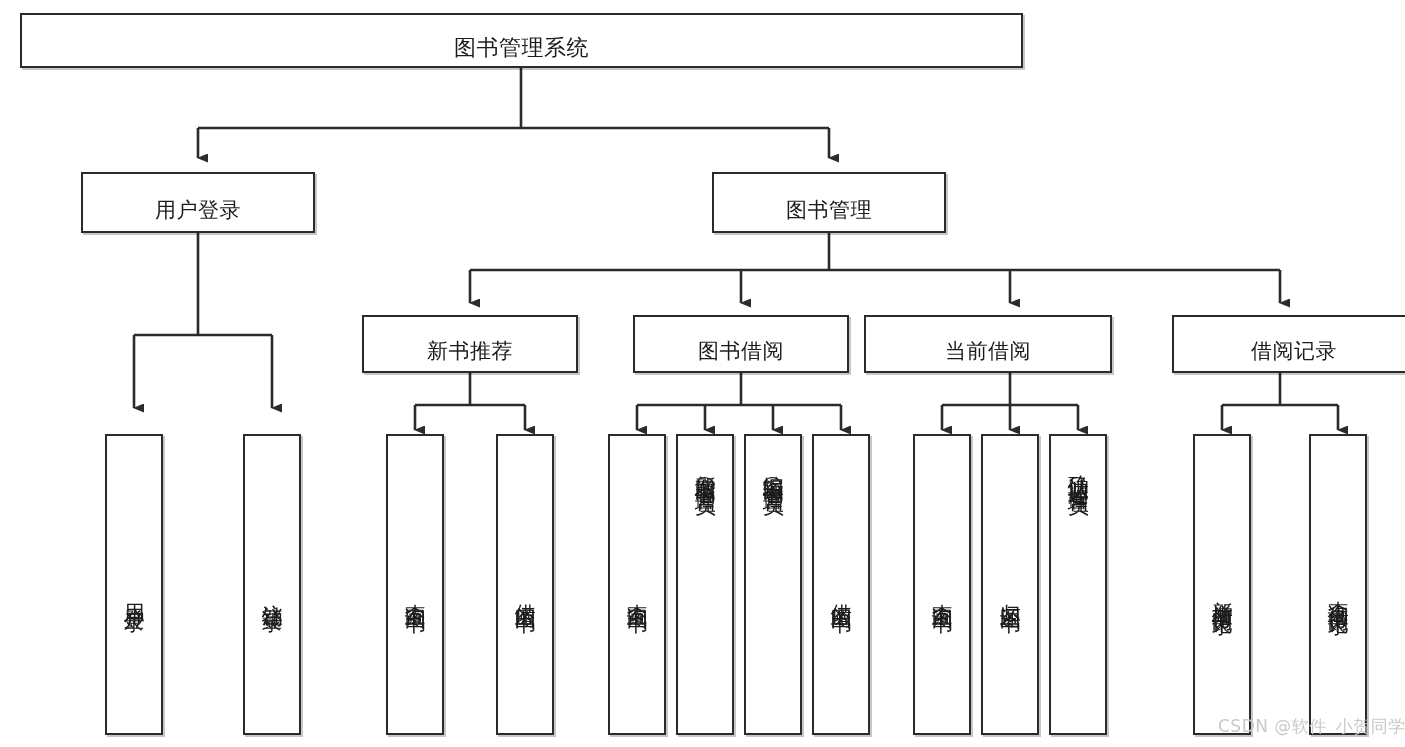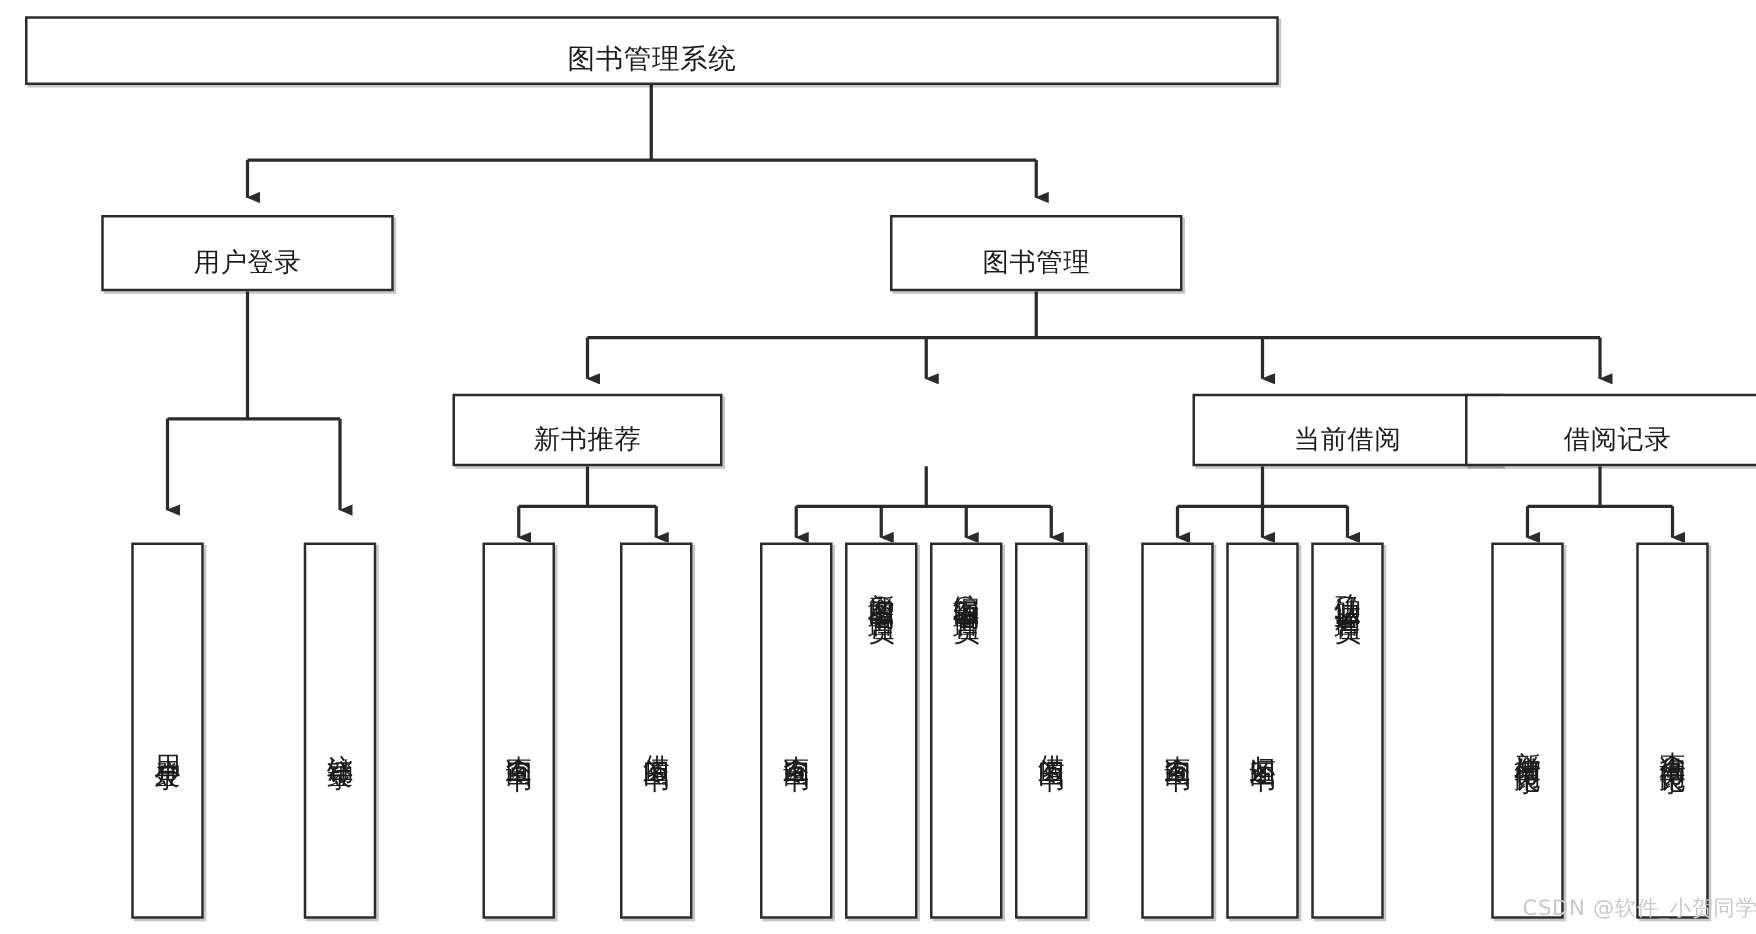--- a/index.html
+++ b/index.html
@@ -156,22 +156,25 @@
   </div>
 
   <div class="node horizontal" style="left:362px; top:315px; width:216px; height:58px;">
     <span class="node-label">新书推荐</span>
   </div>
 
   <div class="node horizontal" style="left:712px; top:172px; width:234px; height:61px;">
     <span class="node-label">图书管理</span>
   </div>
 
-
-  <div class="node horizontal" style="left:954px; top:315px; width:248px; height:58px;">
+  <div class="node horizontal" style="left:633px; top:315px; width:216px; height:58px;">
+    <span class="node-label">图书借阅</span>
+  </div>
+
+  <div class="node horizontal" style="left:864px; top:315px; width:248px; height:58px;">
     <span class="node-label">当前借阅</span>
   </div>
 
   <div class="node horizontal" style="left:1172px; top:315px; width:244px; height:58px;">
     <span class="node-label">借阅记录</span>
   </div>
 
   <div class="node vertical" style="left:105px; top:434px; width:58px; height:301px;">
     <span class="node-label">用户登录</span>
   </div>

